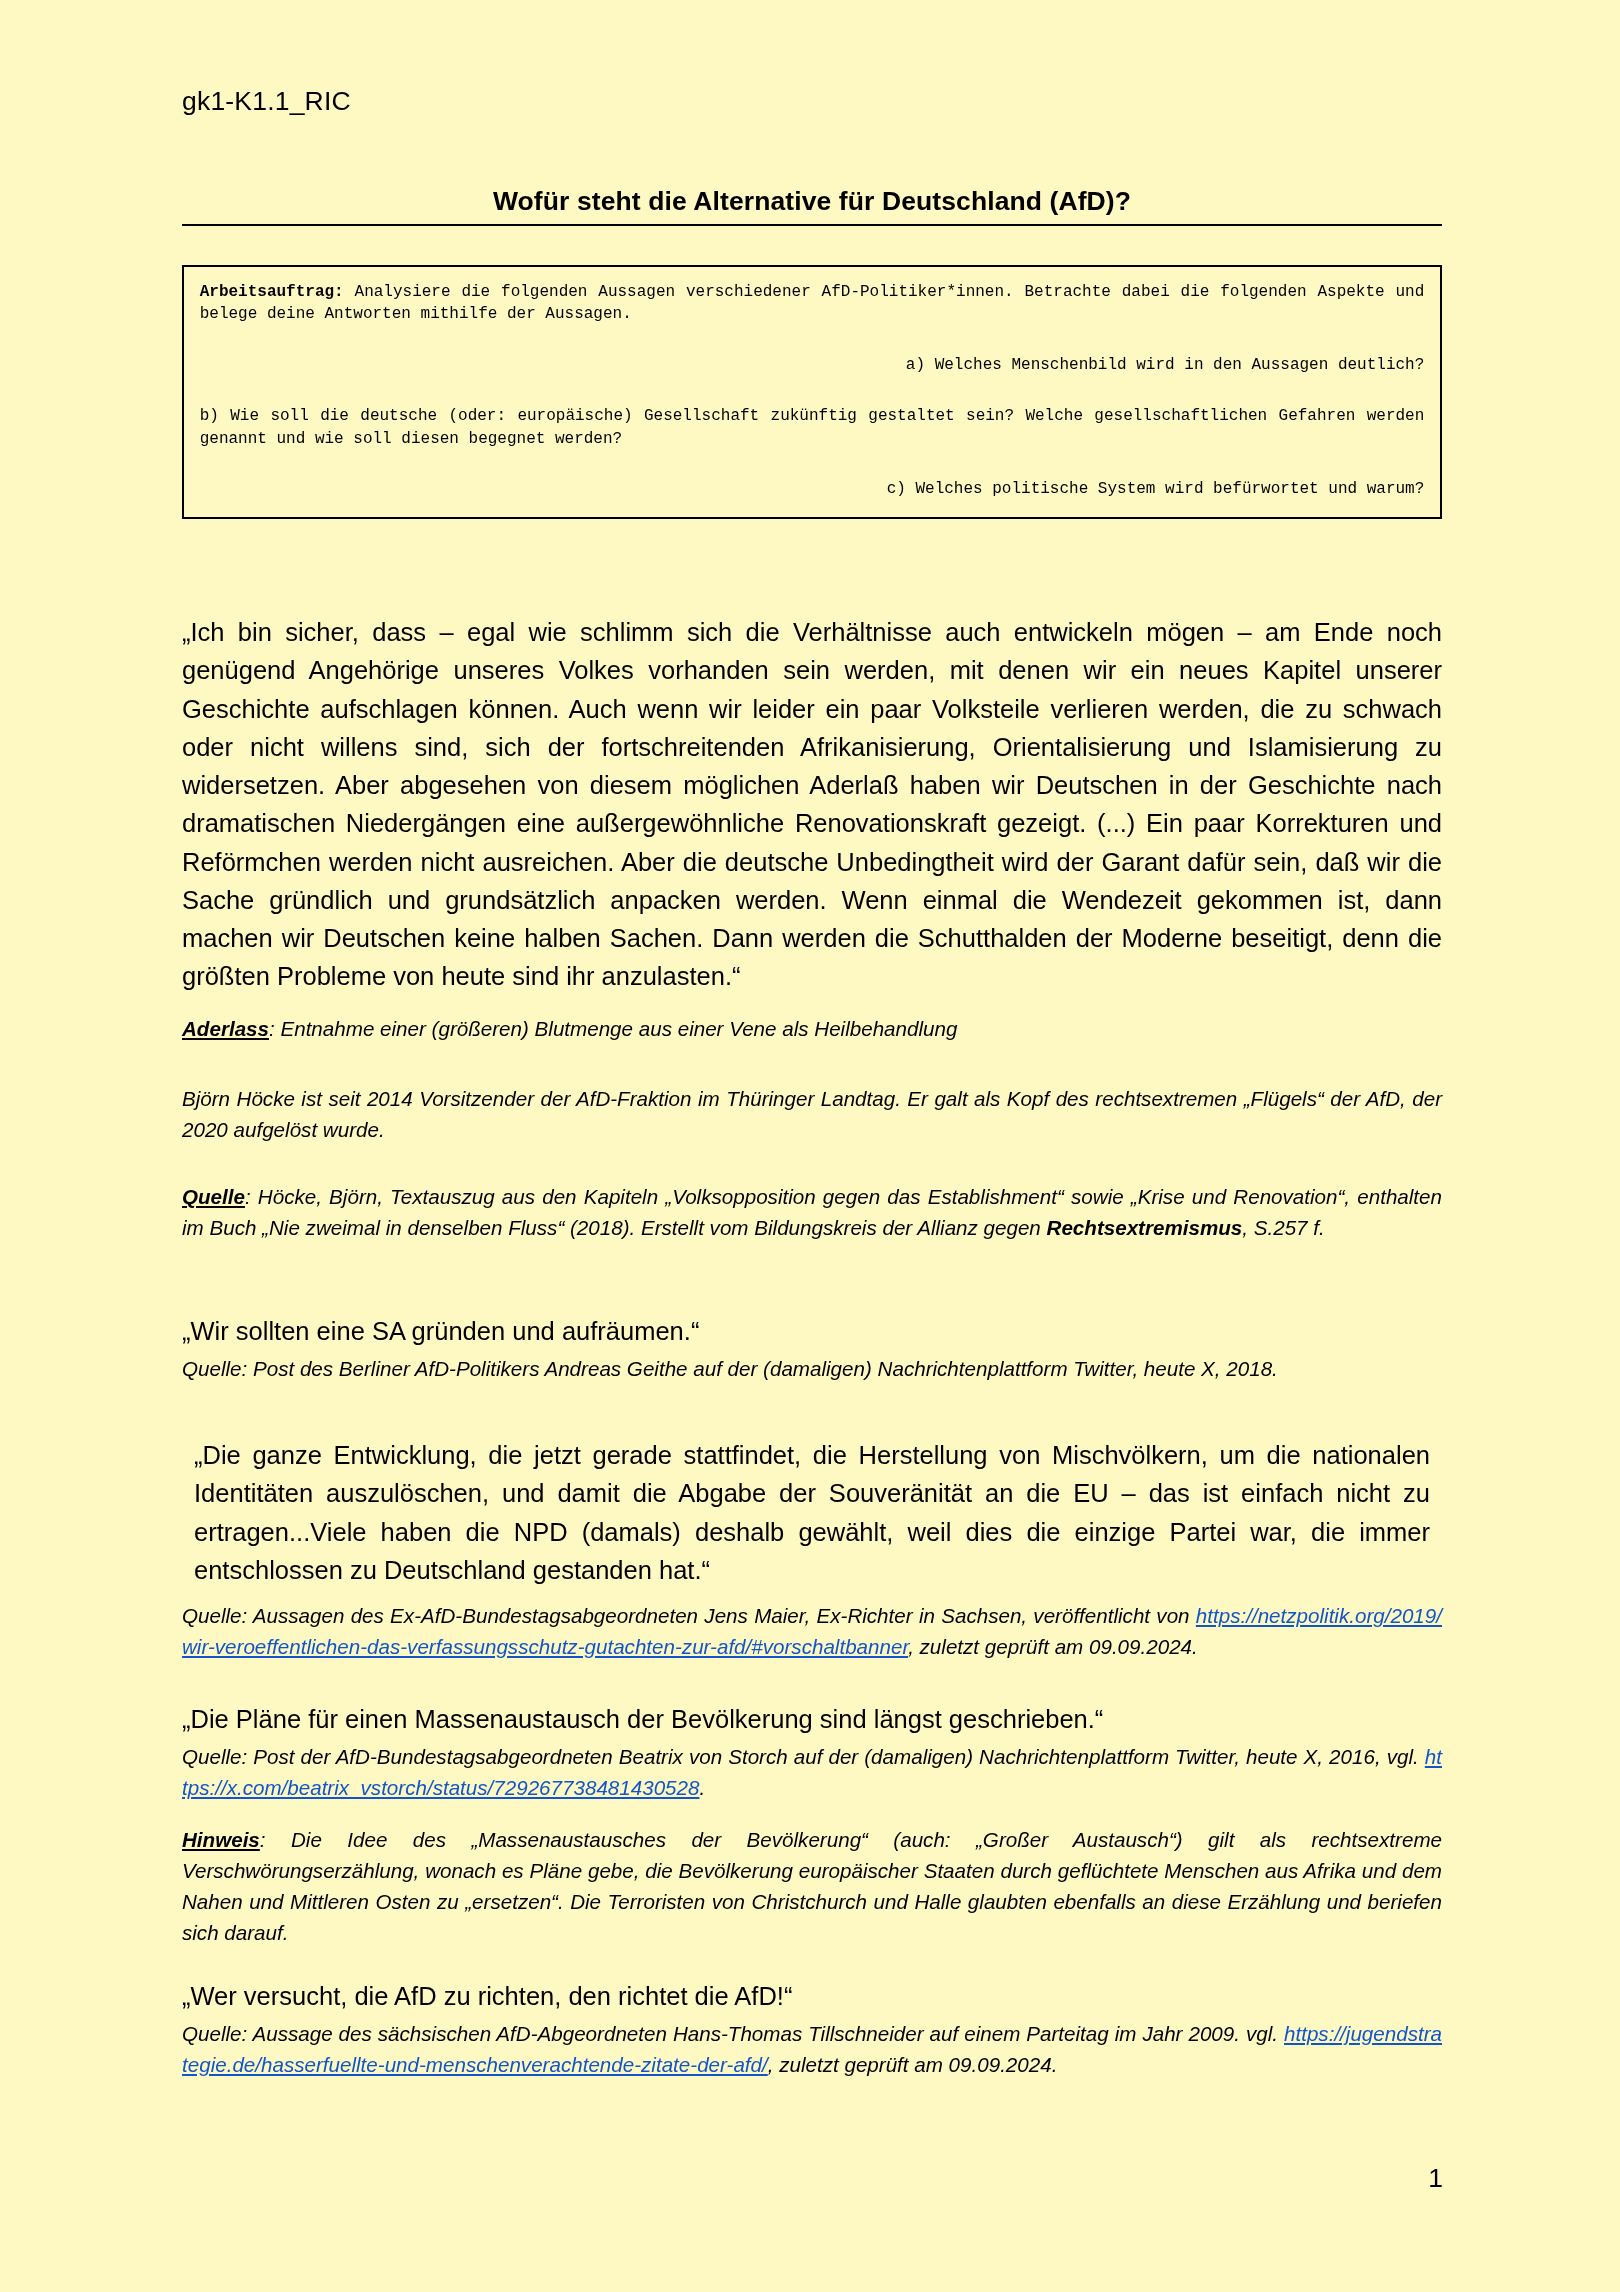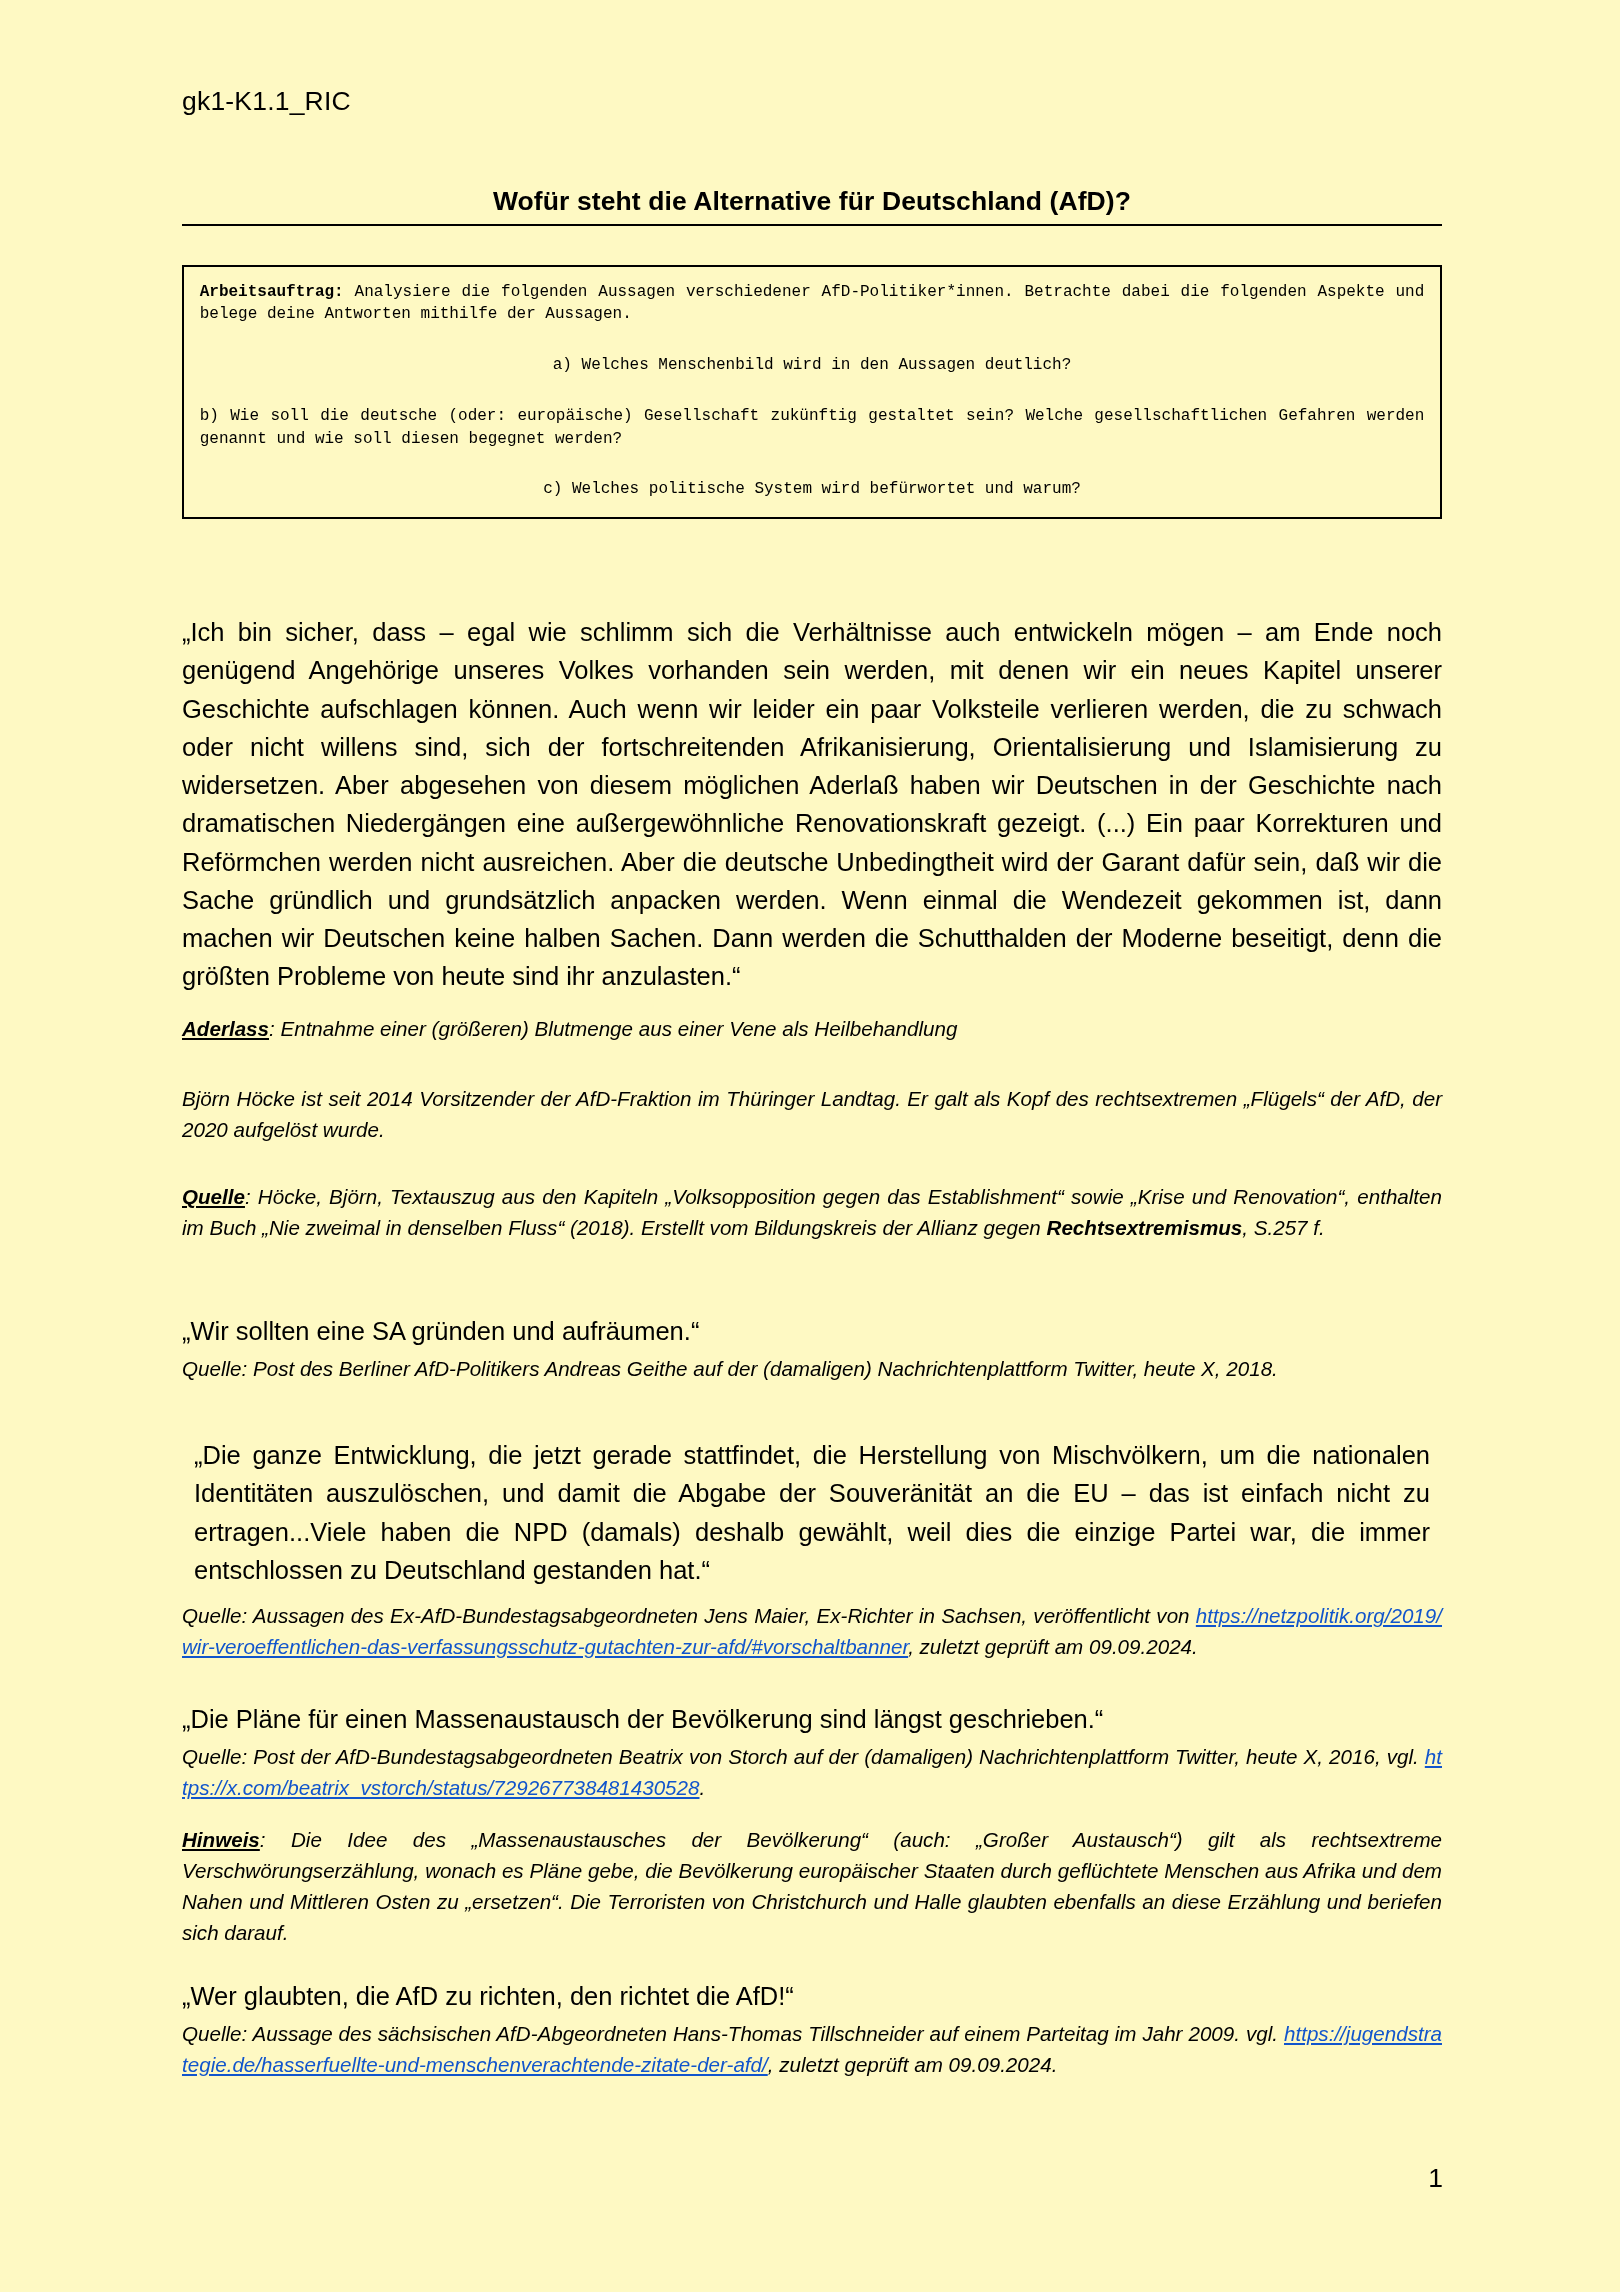--- a/index.html
+++ b/index.html
@@ -59,21 +59,21 @@
     padding: 13.7px 15.7px 15.7px 15.7px;
   }
   .task-box p {
     margin: 0;
     font-size: 16px;
     line-height: 1.42;
     text-align: justify;
     font-family: Liberation Mono, monospace;
   }
   .task-box p.q {
-    text-align: center;
+    text-align: right;
   }
   .task-box p + p {
     margin-top: 28px;
   }
   .task-box b { font-weight: bold; }
 
   
   .body-text {
     position: absolute;
     left: 182px;
@@ -167,20 +167,20 @@
   <div class="body-text" style="top:1701px;">
     <p class="quote-sub">„Die Pläne für einen Massenaustausch der Bevölkerung sind längst geschrieben.“</p>
     <p class="note" style="margin-top:3.9px;"><span>Quelle: Post der AfD-Bundestagsabgeordneten Beatrix von Storch auf der (damaligen) Nachrichtenplattform Twitter, heute X, 2016, vgl. </span><a class="link" href="#">https://x.com/beatrix_vstorch/status/729267738481430528</a><span>.</span></p>
   </div>
 
   <div class="body-text" style="top:1825px;">
     <p class="note"><u>Hinweis</u><span>: Die Idee des „Massenaustausches der Bevölkerung“ (auch: „Großer Austausch“) gilt als rechtsextreme Verschwörungserzählung, wonach es Pläne gebe, die Bevölkerung europäischer Staaten durch geflüchtete Menschen aus Afrika und dem Nahen und Mittleren Osten zu „ersetzen“. Die Terroristen von Christchurch und Halle glaubten ebenfalls an diese Erzählung und beriefen sich darauf.</span></p>
   </div>
 
   <div class="body-text" style="top:1978px;">
-    <p class="quote-sub">„Wer glaubten, die AfD zu richten, den richtet die AfD!“</p>
+    <p class="quote-sub">„Wer versucht, die AfD zu richten, den richtet die AfD!“</p>
     <p class="note" style="margin-top:3.9px;"><span>Quelle: Aussage des sächsischen AfD-Abgeordneten Hans-Thomas Tillschneider auf einem Parteitag im Jahr 2009. vgl. </span><a class="link" href="#">https://jugendstrategie.de/hasserfuellte-und-menschenverachtende-zitate-der-afd/</a><span>, zuletzt geprüft am 09.09.2024.</span></p>
   </div>
 
   <div class="page-number">1</div>
 
 </div>
 
 
 </body></html>

